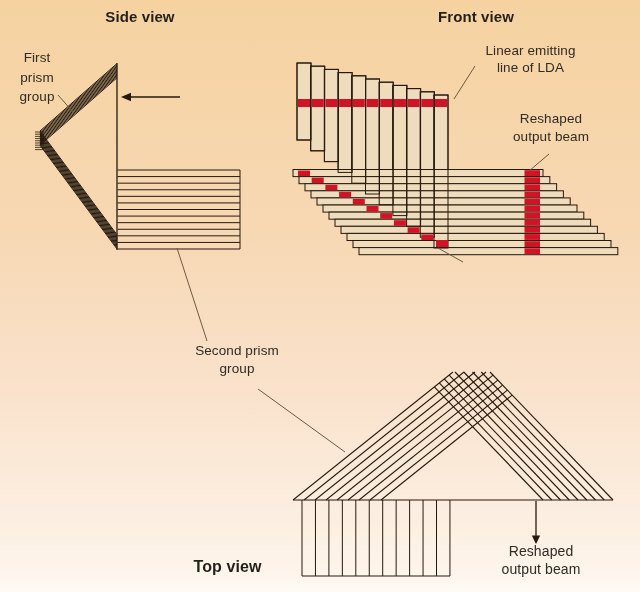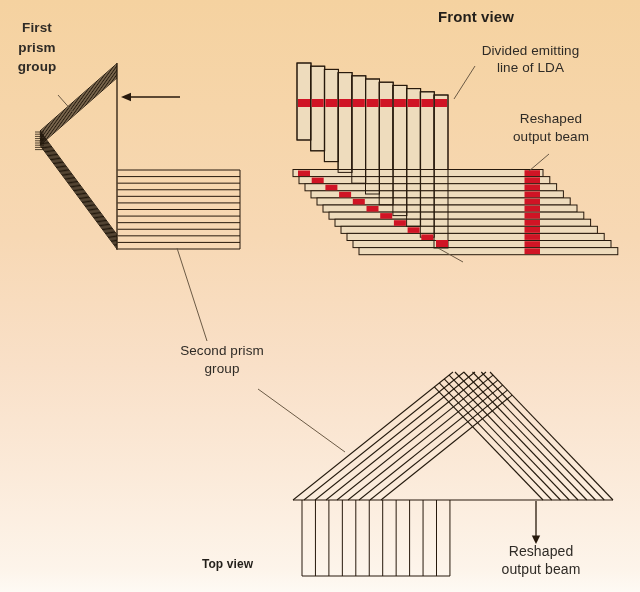--- a/index.html
+++ b/index.html
@@ -182,35 +182,36 @@
       <line x1="536" y1="501" x2="536" y2="536" stroke="#27190c" stroke-width="1.3"></line>
       <polygon points="536,544 531.8,535.5 540.2,535.5" fill="#27190c"></polygon>
       <line x1="58" y1="95" x2="73" y2="112" stroke="#6b5a45" stroke-width="1"></line>
       <line x1="177" y1="248" x2="207" y2="341" stroke="#6b5a45" stroke-width="1"></line>
       <line x1="258" y1="389" x2="345" y2="452" stroke="#6b5a45" stroke-width="1"></line>
       <line x1="475" y1="66" x2="454" y2="99" stroke="#6b5a45" stroke-width="1"></line>
       <line x1="549" y1="154" x2="529" y2="171" stroke="#6b5a45" stroke-width="1"></line>
       <line x1="463" y1="262" x2="438" y2="248" stroke="#6b5a45" stroke-width="1"></line>
     </svg>
 
-
-  <div class="lbl" style="left:2px;top:18px;width:70px;line-height:1.45;font-weight:bold;">First
+  <div class="lbl title" style="left:80px;top:8px;width:120px;">Side view</div>
+
+  <div class="lbl" style="left:2px;top:48px;width:70px;line-height:1.45;">First
 prism
 group</div>
 
 
   <div class="lbl title" style="left:394px;top:8px;width:120px;text-align:right;">Front view</div>
 
-  <div class="lbl" style="left:448px;top:43px;width:165px;">Divided emitting
+  <div class="lbl" style="left:448px;top:43px;width:165px;">Linear emitting
 line of LDA</div>
 
   <div class="lbl" style="left:492px;top:110px;width:118px;line-height:1.3;">Reshaped
 output beam</div>
 
 
-  <div class="lbl" style="left:153px;top:342px;width:138px;line-height:1.3;">Second prism
+  <div class="lbl" style="left:168px;top:342px;width:138px;line-height:1.3;">Second prism
 group</div>
 
-  <div class="lbl title" style="left:170px;top:557px;width:115px;font-size:12px;">Top view</div>
+  <div class="lbl title" style="left:170px;top:557px;width:115px;font-size:16px;">Top view</div>
 
   <div class="lbl" style="left:476px;top:543px;width:130px;font-size:14px;">Reshaped
 output beam</div>
 </div>
 
 </body></html>

